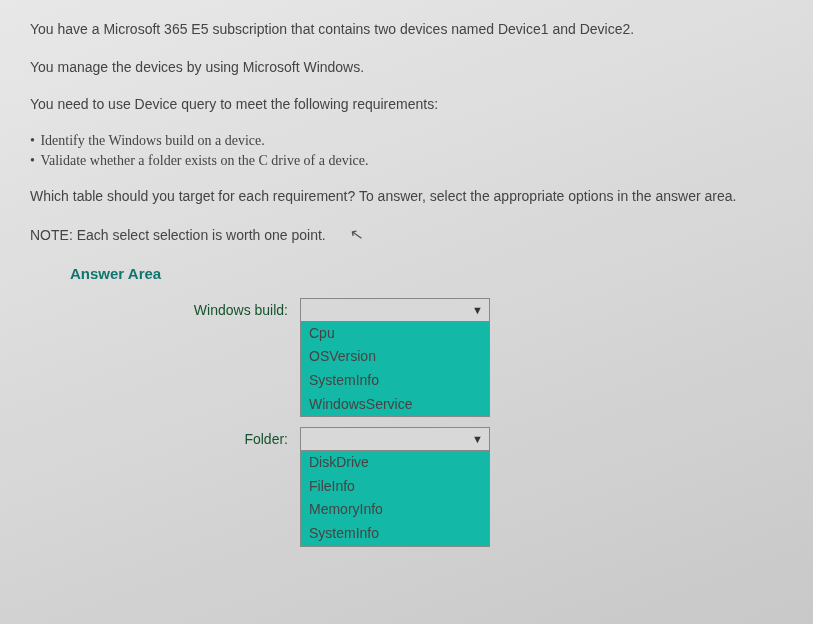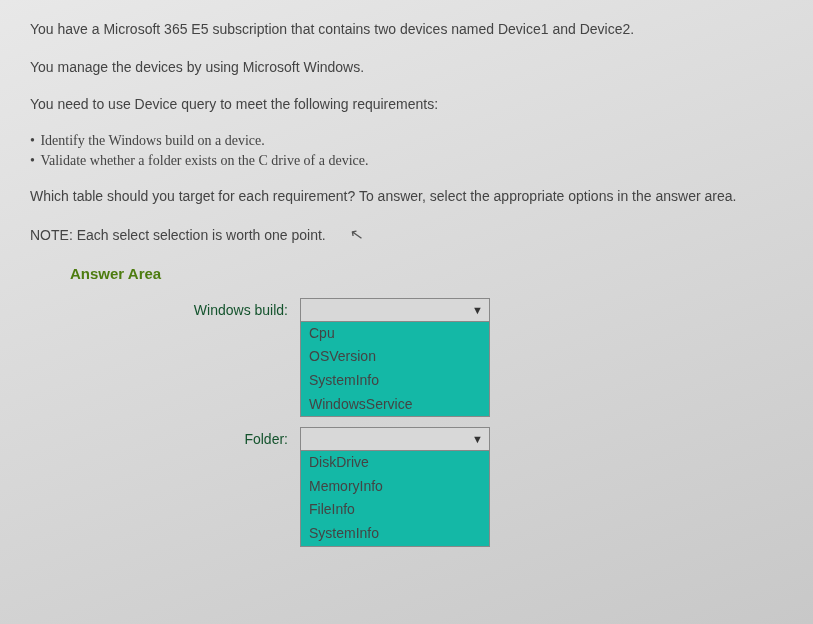--- a/index.html
+++ b/index.html
@@ -33,21 +33,21 @@
       margin-right: 2px;
     }
     .note {
       margin-bottom: 22px;
     }
     .answer-area-title {
       font-weight: bold;
       font-size: 15px;
       margin-left: 40px;
       margin-bottom: 16px;
-      color: #4d7c0f;
+      color: #0f766e;
     }
     .answer-row {
       display: flex;
       align-items: flex-start;
       margin-bottom: 10px;
       margin-left: 130px;
     }
     .answer-label {
       width: 140px;
       text-align: right;
@@ -128,19 +128,19 @@
   </div>
 
   <div class="answer-row">
     <div class="answer-label">Folder:</div>
     <div class="dropdown-container">
       <div class="dropdown-selected">
         <span class="dropdown-arrow">▼</span>
       </div>
       <div class="dropdown-options">
         <div class="dropdown-option">DiskDrive</div>
+        <div class="dropdown-option">FileInfo</div>
         <div class="dropdown-option">MemoryInfo</div>
-        <div class="dropdown-option">FileInfo</div>
         <div class="dropdown-option">SystemInfo</div>
       </div>
     </div>
   </div>
 </div>
 
 </body></html>

